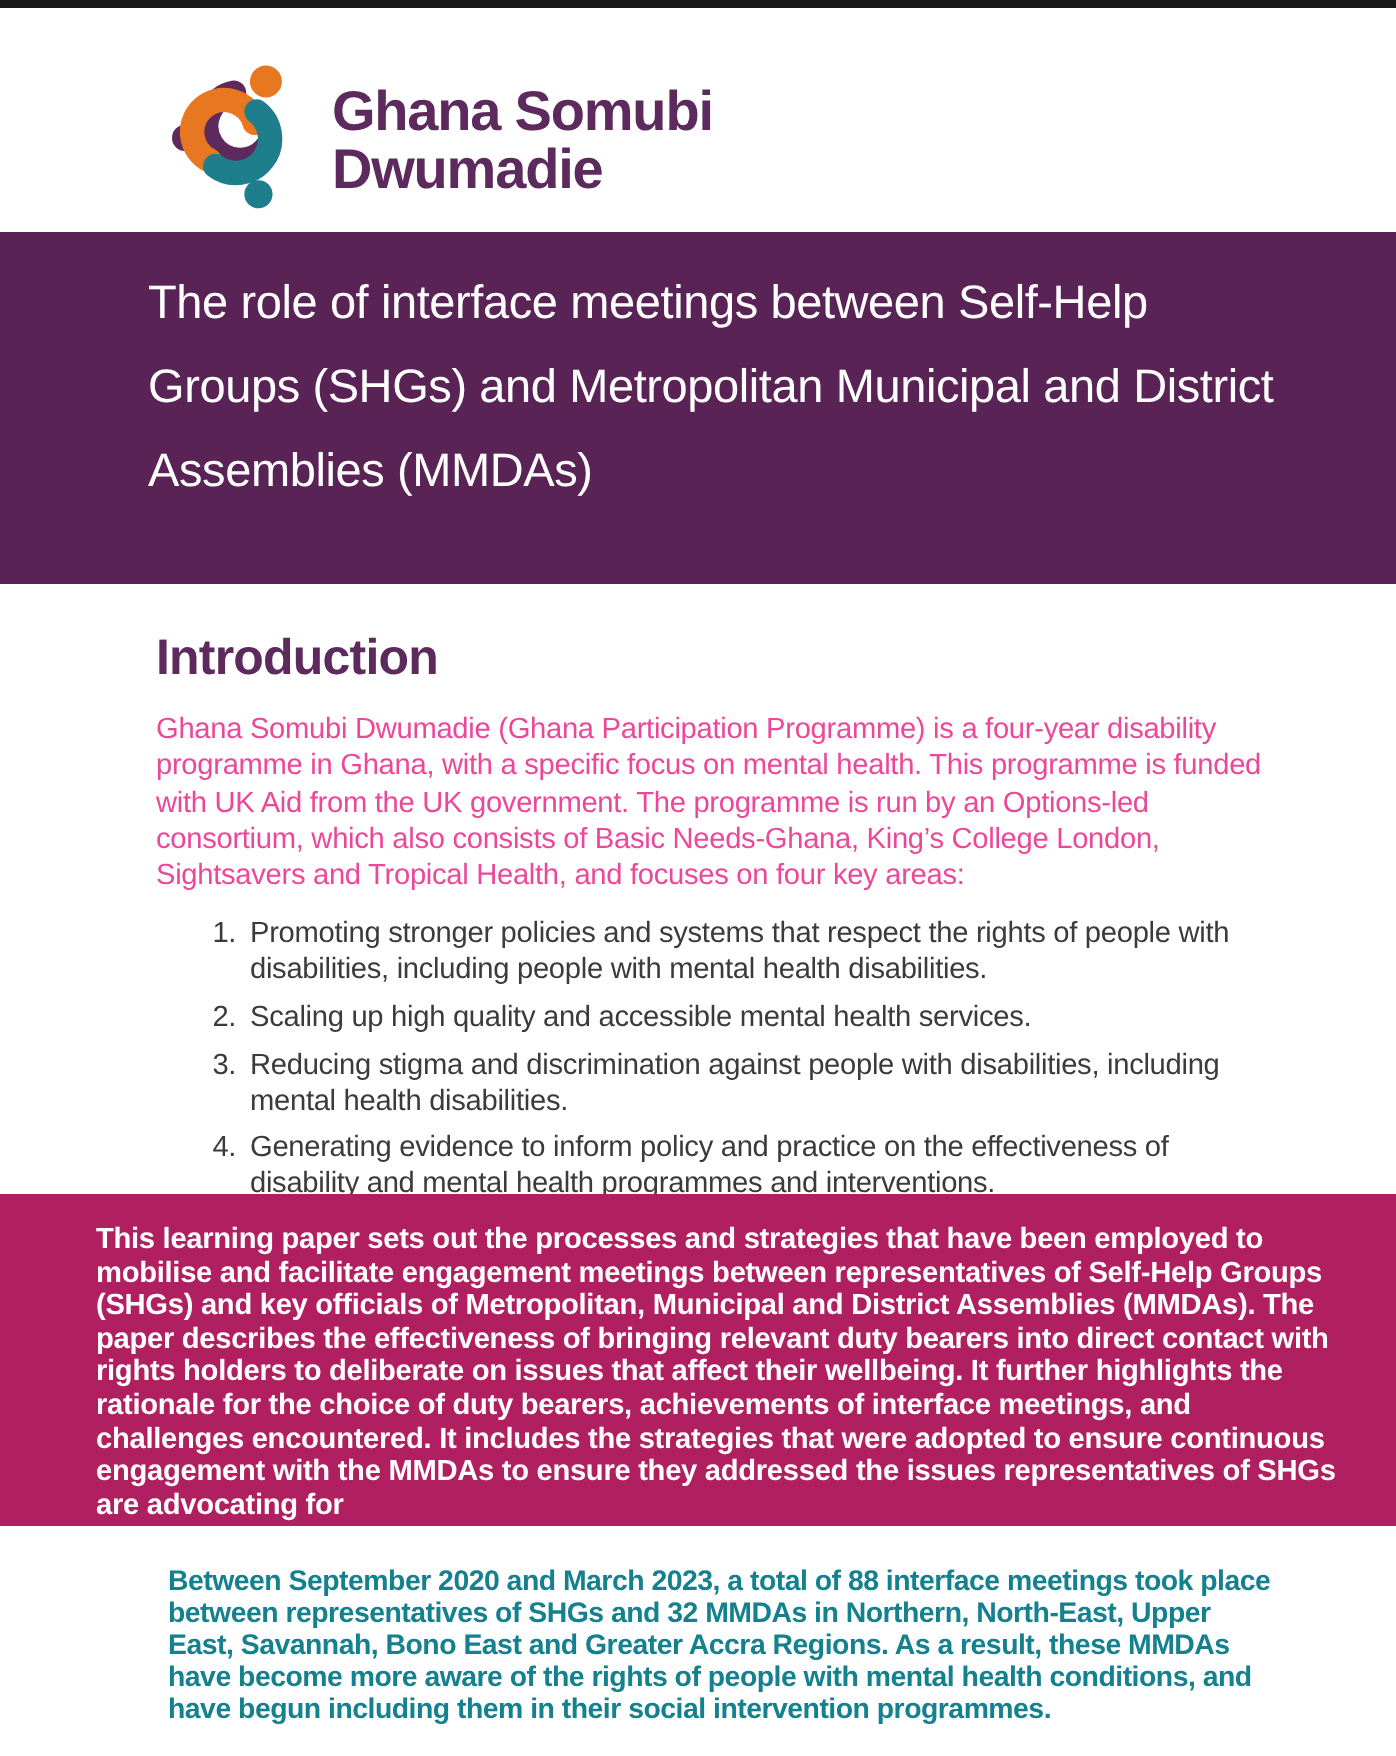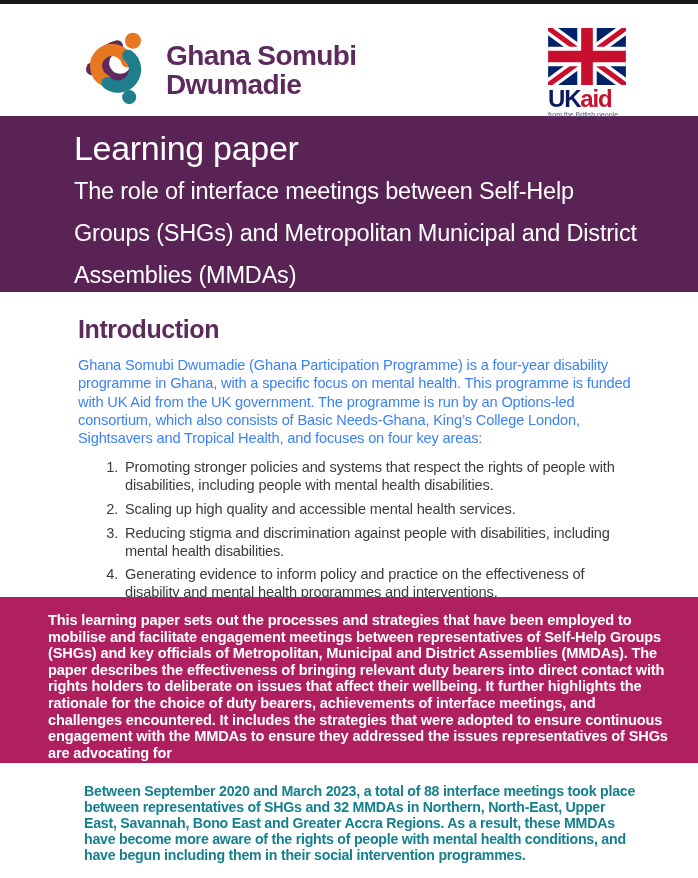--- a/index.html
+++ b/index.html
@@ -43,21 +43,21 @@
   .banner-subtitle { font-size: 23.5px; line-height: 42px; font-weight: 400; margin-top: 2px; letter-spacing: -0.2px; }
   .banner-subtitle span { display: block; white-space: nowrap; }
 
   
   .intro { height: 305px; padding: 11px 58px 0 78px; overflow: hidden; }
   .intro-heading {
     color: #5D2A5E; font-size: 25px; font-weight: bold;
     margin: 12px 0 12px 0; letter-spacing: -0.4px;
   }
   .intro-paragraph {
-    font-size: 14.6px; line-height: 18.3px; color: #3b82f6;
+    font-size: 14.6px; line-height: 18.3px; color: #ec4899;
     margin: 0 0 12px 0; max-width: 578px; letter-spacing: -0.15px;
   }
   .intro-list {
     margin: 0; padding-left: 44px; max-width: 606px;
     font-size: 14.6px; line-height: 17.8px; color: #3b3b3b; letter-spacing: -0.15px;
   }
   .intro-list li { margin-bottom: 6px; padding-left: 3px; }
 
   
   .highlight {
@@ -94,39 +94,23 @@
           <path d="M45 26 A 17 17 0 1 1 23 55" fill="none" stroke="#1E7E8C" stroke-width="13" stroke-linecap="round"></path>
           <circle cx="46" cy="70" r="7.5" fill="#1E7E8C"></circle>
         </svg>
       </span>
       <div class="logo-text">
         <div>Ghana Somubi</div>
         <div>Dwumadie</div>
       </div>
     </div>
 
-    <div class="ukaid">
-      <span class="flag">
-        <svg width="78" height="57" viewBox="0 0 60 44">
-          <rect width="60" height="44" fill="#012169"></rect>
-          <path d="M0,0 L60,44 M60,0 L0,44" stroke="#ffffff" stroke-width="9"></path>
-          <path d="M0,0 L60,44 M60,0 L0,44" stroke="#C8102E" stroke-width="4"></path>
-          <path d="M30,0 V44 M0,22 H60" stroke="#ffffff" stroke-width="15"></path>
-          <path d="M30,0 V44 M0,22 H60" stroke="#C8102E" stroke-width="9"></path>
-        </svg>
-      </span>
-      <div class="ukaid-text">
-        <span class="uk">UK</span><span class="aid">aid</span>
-      </div>
-      <div class="ukaid-tagline">from the British people</div>
-    </div>
   </div>
 
   <div class="banner">
-    <div class="banner-title">Learning paper</div>
     <div class="banner-subtitle">
       <span>The role of interface meetings between Self-Help</span>
       <span>Groups (SHGs) and Metropolitan Municipal and District</span>
       <span>Assemblies (MMDAs)</span>
     </div>
   </div>
 
   <div class="intro">
     <h2 class="intro-heading">Introduction</h2>
     <p class="intro-paragraph">Ghana Somubi Dwumadie (Ghana Participation Programme) is a four-year disability programme in Ghana, with a specific focus on mental health. This programme is funded with UK Aid from the UK government. The programme is run by an Options-led consortium, which also consists of Basic Needs-Ghana, King’s College London, Sightsavers and Tropical Health, and focuses on four key areas:</p>

